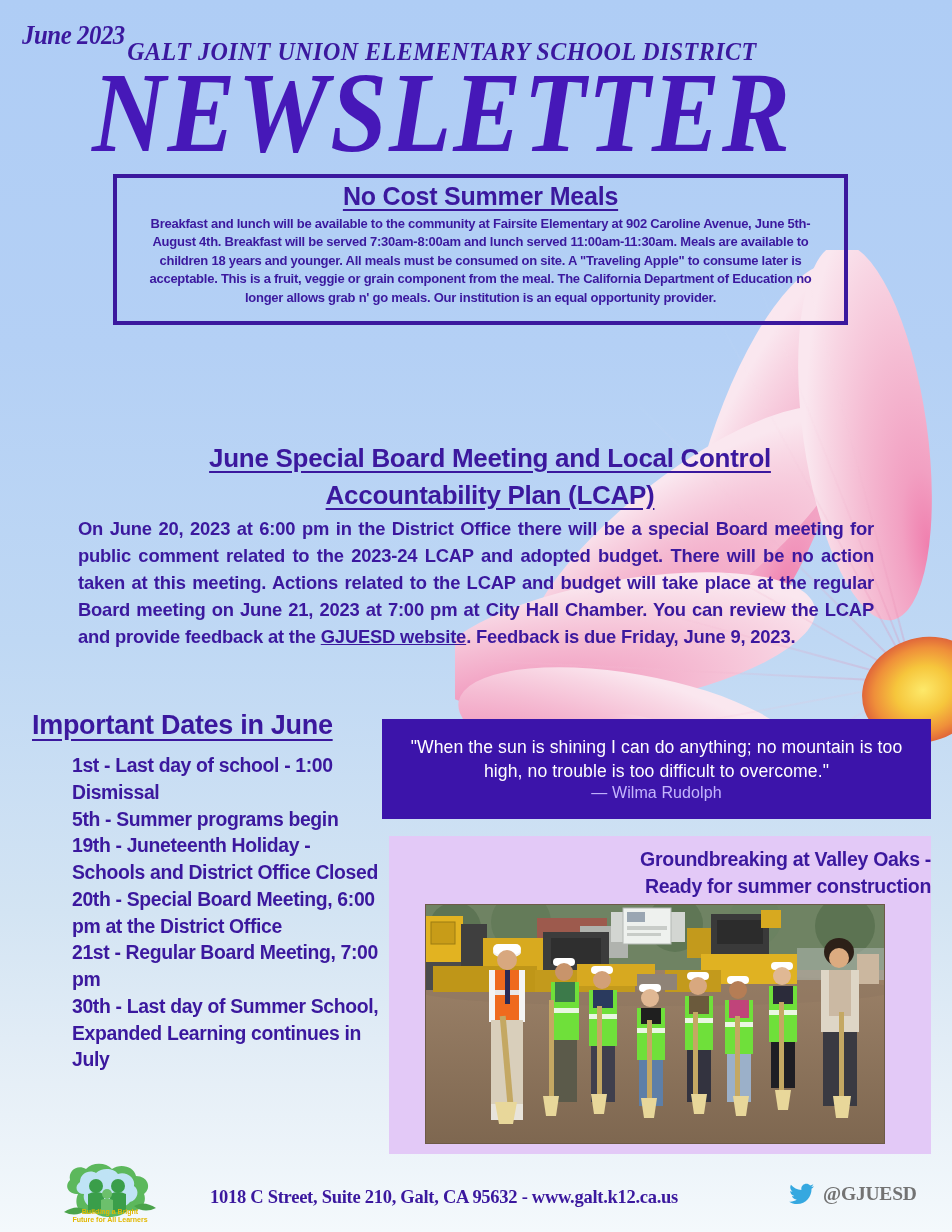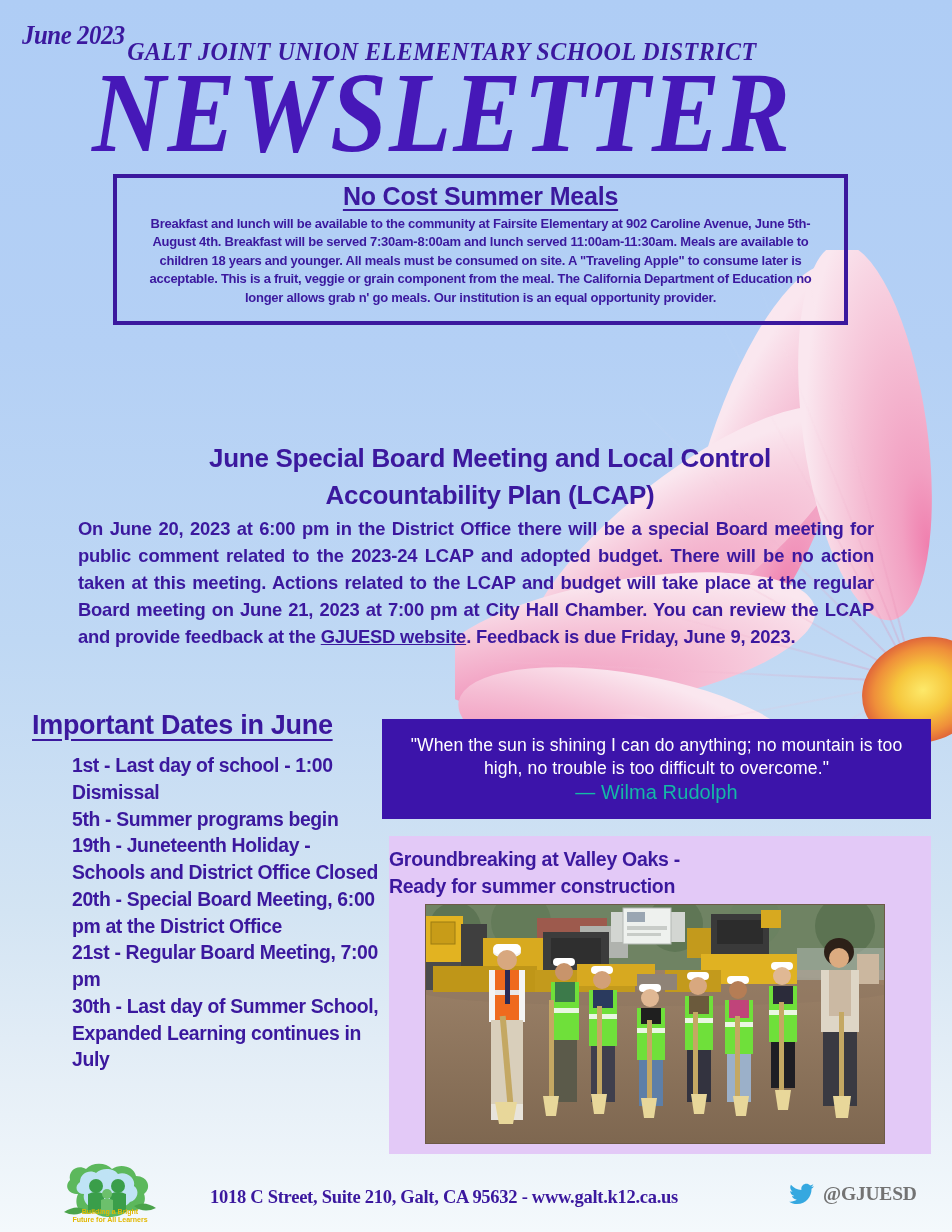--- a/index.html
+++ b/index.html
@@ -50,21 +50,21 @@
     text-align:center;font-size:13px;font-weight:bold;color:#3b189e;
     line-height:1.42;letter-spacing:-0.25px;
   }
 
   
   .lcap-title{
     position:absolute;left:90px;top:440px;width:800px;text-align:center;
     font-size:26px;font-weight:bold;color:#3b189e;line-height:1.42;
     letter-spacing:-0.3px;
   }
-  .lcap-title span{text-underline-offset:4px;}
+  .lcap-title span{text-decoration:underline;text-underline-offset:4px;}
   .lcap-body{
     position:absolute;left:78px;top:515px;width:796px;
     text-align:justify;font-size:18.4px;font-weight:bold;color:#3b189e;
     line-height:1.47;letter-spacing:-0.2px;
   }
   .lcap-body a{color:#3b189e;}
 
   
   .dates-title{
     position:absolute;left:32px;top:710px;
@@ -83,30 +83,30 @@
     position:absolute;left:382px;top:719px;width:549px;height:100px;
     background:#3c14aa;box-sizing:border-box;
     display:flex;flex-direction:column;align-items:center;justify-content:center;
     padding:6px 14px;
   }
   .quote-text{
     color:#ffffff;font-size:17.6px;line-height:1.32;text-align:center;
     font-weight:normal;letter-spacing:0.1px;
   }
   .quote-author{
-    color:#14b8a6;font-size:20px;text-align:center;margin-top:1px;letter-spacing:0.1px;
+    color:#c4b5fd;font-size:16px;text-align:center;margin-top:1px;letter-spacing:0.1px;
   }
 
   
   .gb-panel{
     position:absolute;left:389px;top:836px;width:542px;height:318px;
     background:#e3c9f7;
   }
   .gb-caption{
-    position:absolute;left:0;right:0;top:10px;text-align:left;
+    position:absolute;left:0;right:0;top:10px;text-align:right;
     font-size:19.5px;font-weight:bold;color:#3b189e;line-height:1.38;
     letter-spacing:-0.3px;
   }
   .gb-photo{
     position:absolute;left:36px;top:68px;width:460px;height:240px;
     overflow:hidden;background:#8a7560;
   }
   .gb-photo svg{display:block;width:100%;height:100%;}
 
   

